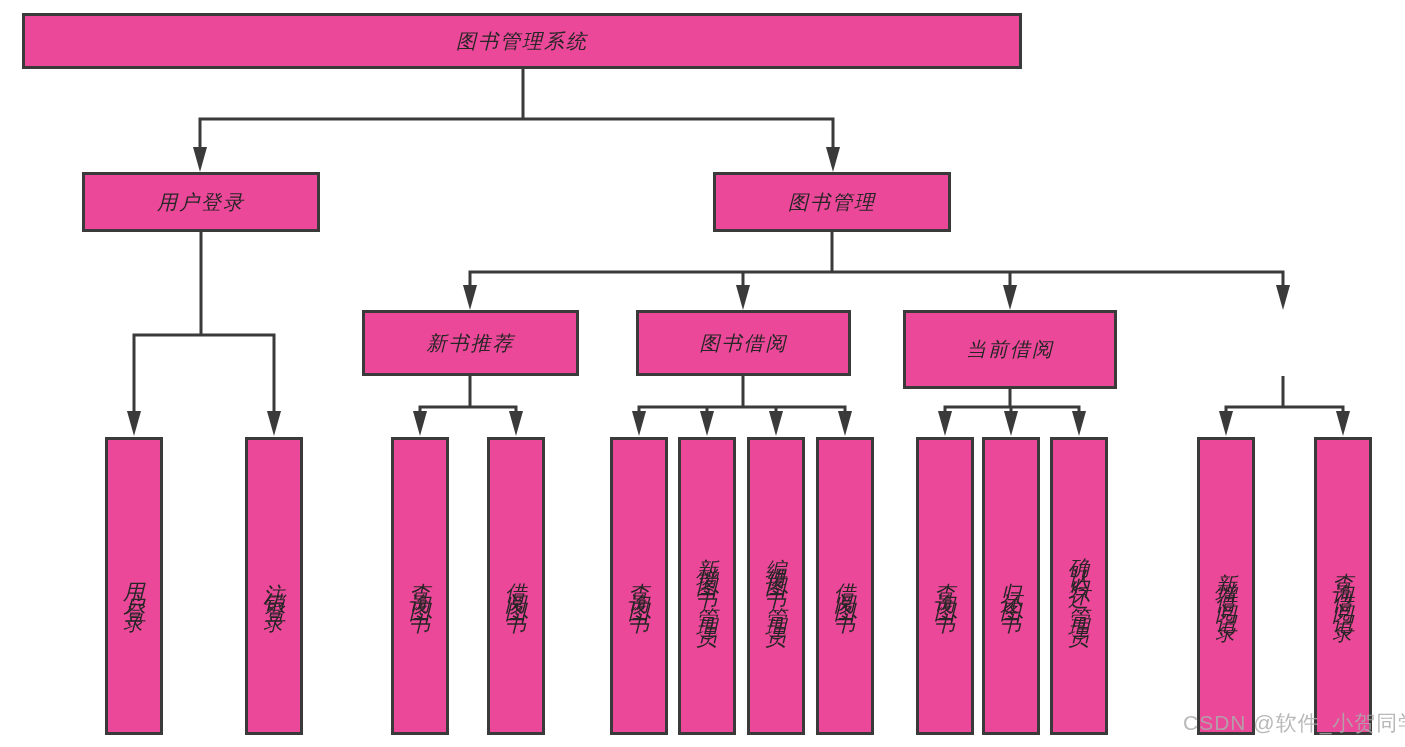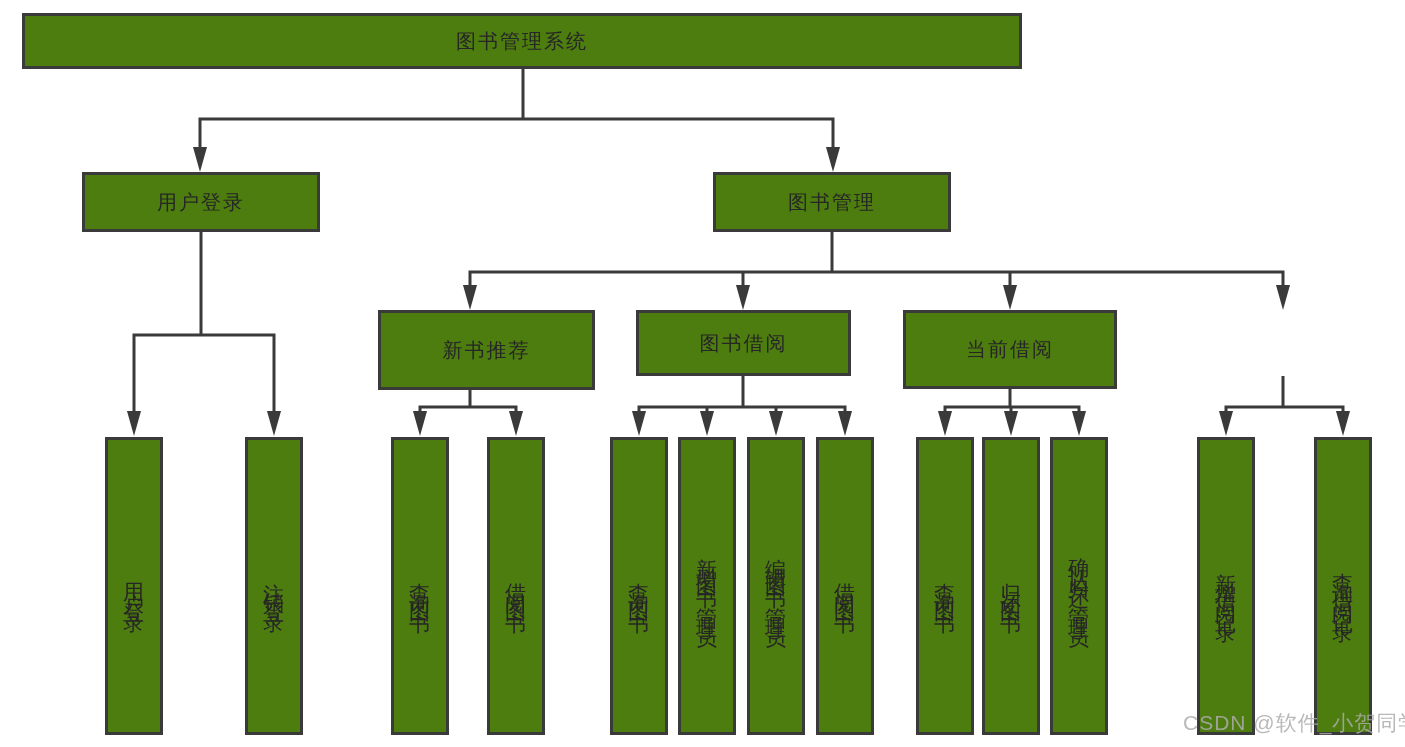--- a/index.html
+++ b/index.html
@@ -11,28 +11,29 @@
     overflow: hidden;
     font-family: "Liberation Sans", "DejaVu Sans", sans-serif;
   }
   #connectors {
     position: absolute;
     left: 0; top: 0;
     z-index: 1;
   }
   .node {
     position: absolute;
-    background: #4d7c0f;
+    background: #ec4899;
     border: 3px solid #3a3a3a;
     box-sizing: border-box;
     display: flex;
     align-items: center;
     justify-content: center;
     color: #262626;
     z-index: 2;
+    font-style: italic;
   }
   .hbox {
     font-size: 20px;
     letter-spacing: 2px;
     white-space: nowrap;
   }
   .vbox {
     writing-mode: vertical-rl;
     text-orientation: mixed;
     font-size: 21px;
@@ -96,21 +97,21 @@
       <polygon points="1219,411 1233,411 1226,436"></polygon>
       <polygon points="1336,411 1350,411 1343,436"></polygon>
     </g>
   </svg>
 
   <div class="node hbox" style="left:22px; top:13px; width:1000px; height:56px;">图书管理系统</div>
 
   <div class="node hbox" style="left:82px; top:172px; width:238px; height:60px;">用户登录</div>
   <div class="node hbox" style="left:713px; top:172px; width:238px; height:60px;">图书管理</div>
 
-  <div class="node hbox" style="left:362px; top:310px; width:217px; height:80px;margin-left:16px;">新书推荐</div>
+  <div class="node hbox" style="left:362px; top:310px; width:217px; height:66px;">新书推荐</div>
   <div class="node hbox" style="left:636px; top:310px; width:215px; height:66px;">图书借阅</div>
   <div class="node hbox" style="left:903px; top:310px; width:214px; height:79px;">当前借阅</div>
 
   <div class="node vbox" style="left:105px; top:437px; width:58px; height:298px;">用户登录</div>
   <div class="node vbox" style="left:245px; top:437px; width:58px; height:298px;">注销登录</div>
 
   <div class="node vbox" style="left:391px; top:437px; width:58px; height:298px;">查询图书</div>
   <div class="node vbox" style="left:487px; top:437px; width:58px; height:298px;">借阅图书</div>
 
   <div class="node vbox" style="left:610px; top:437px; width:58px; height:298px;">查询图书</div>

